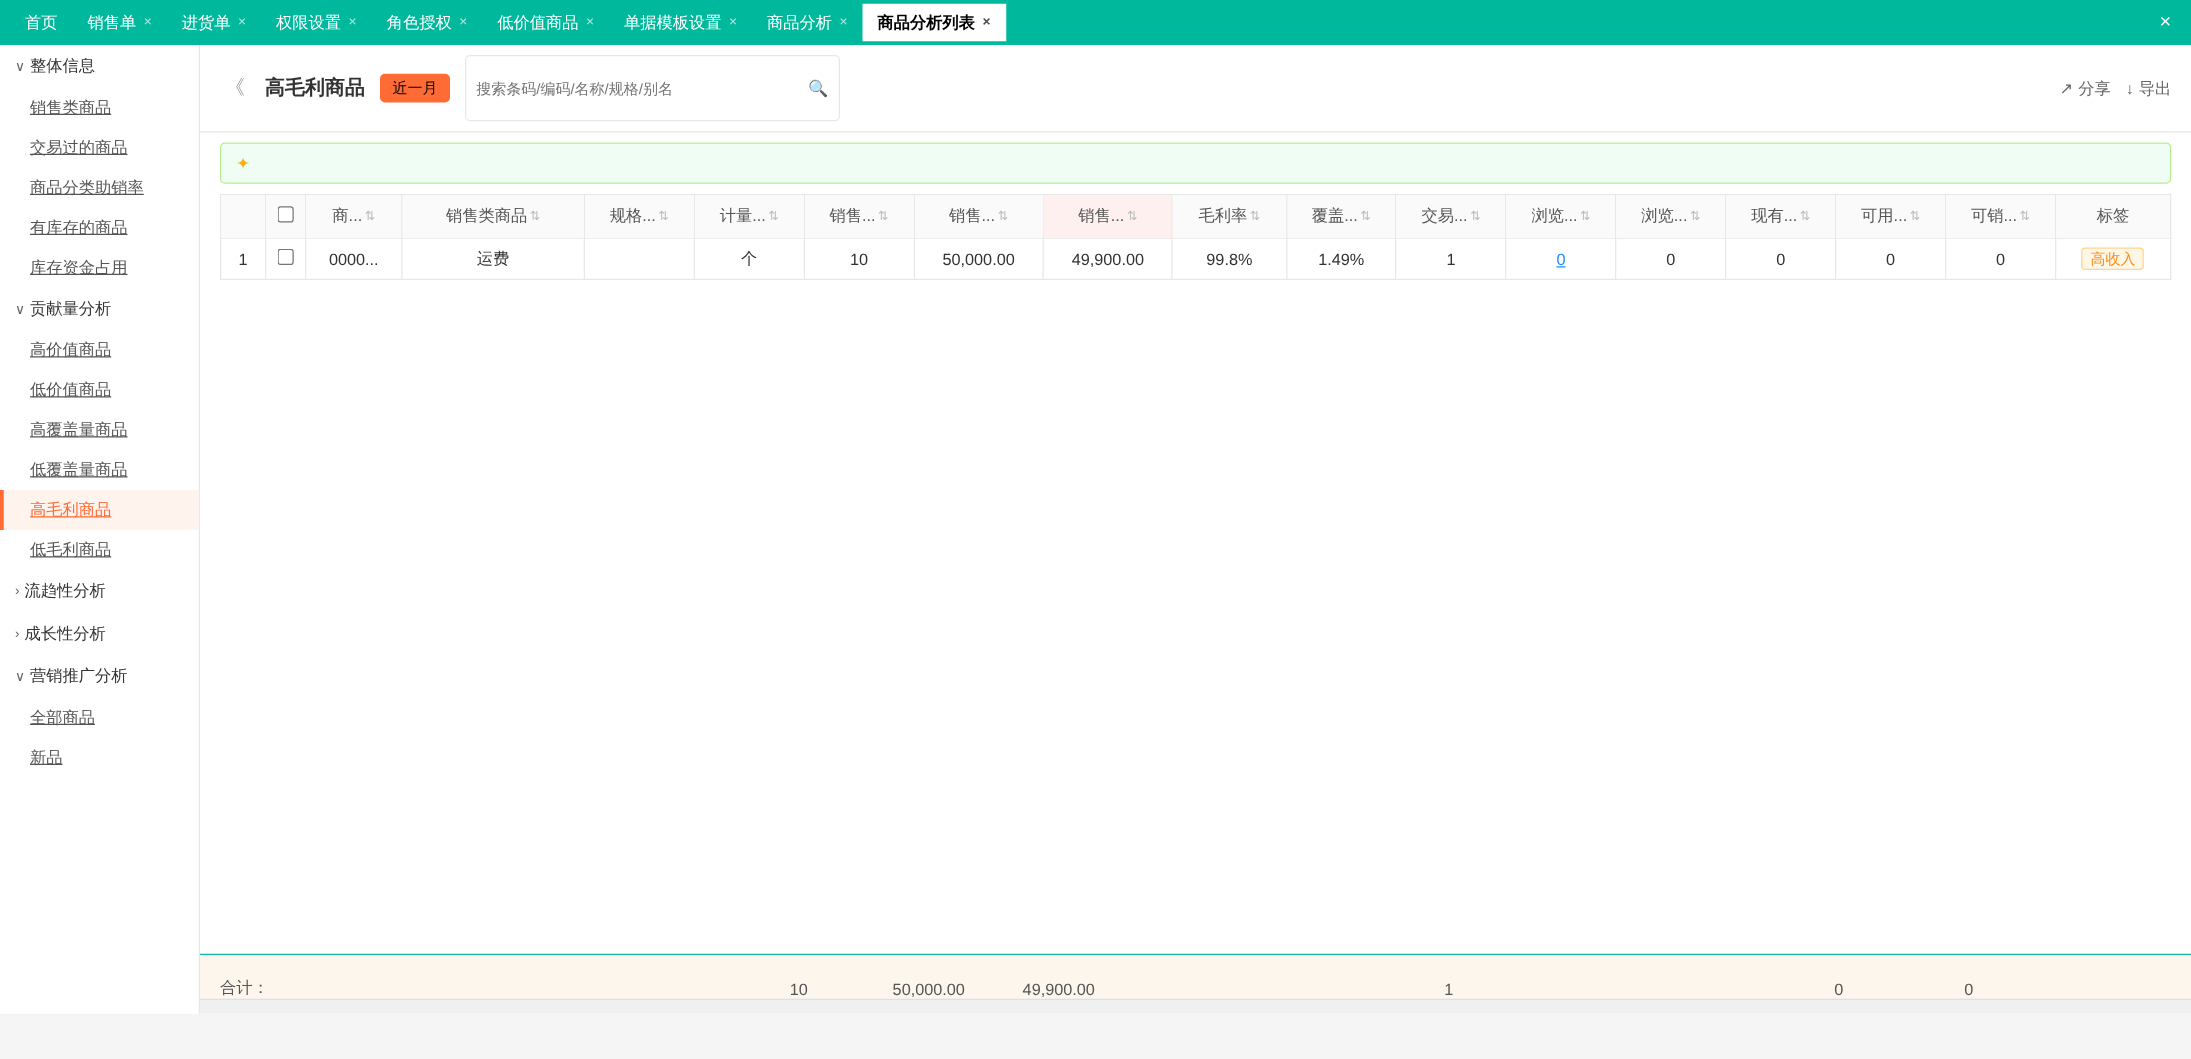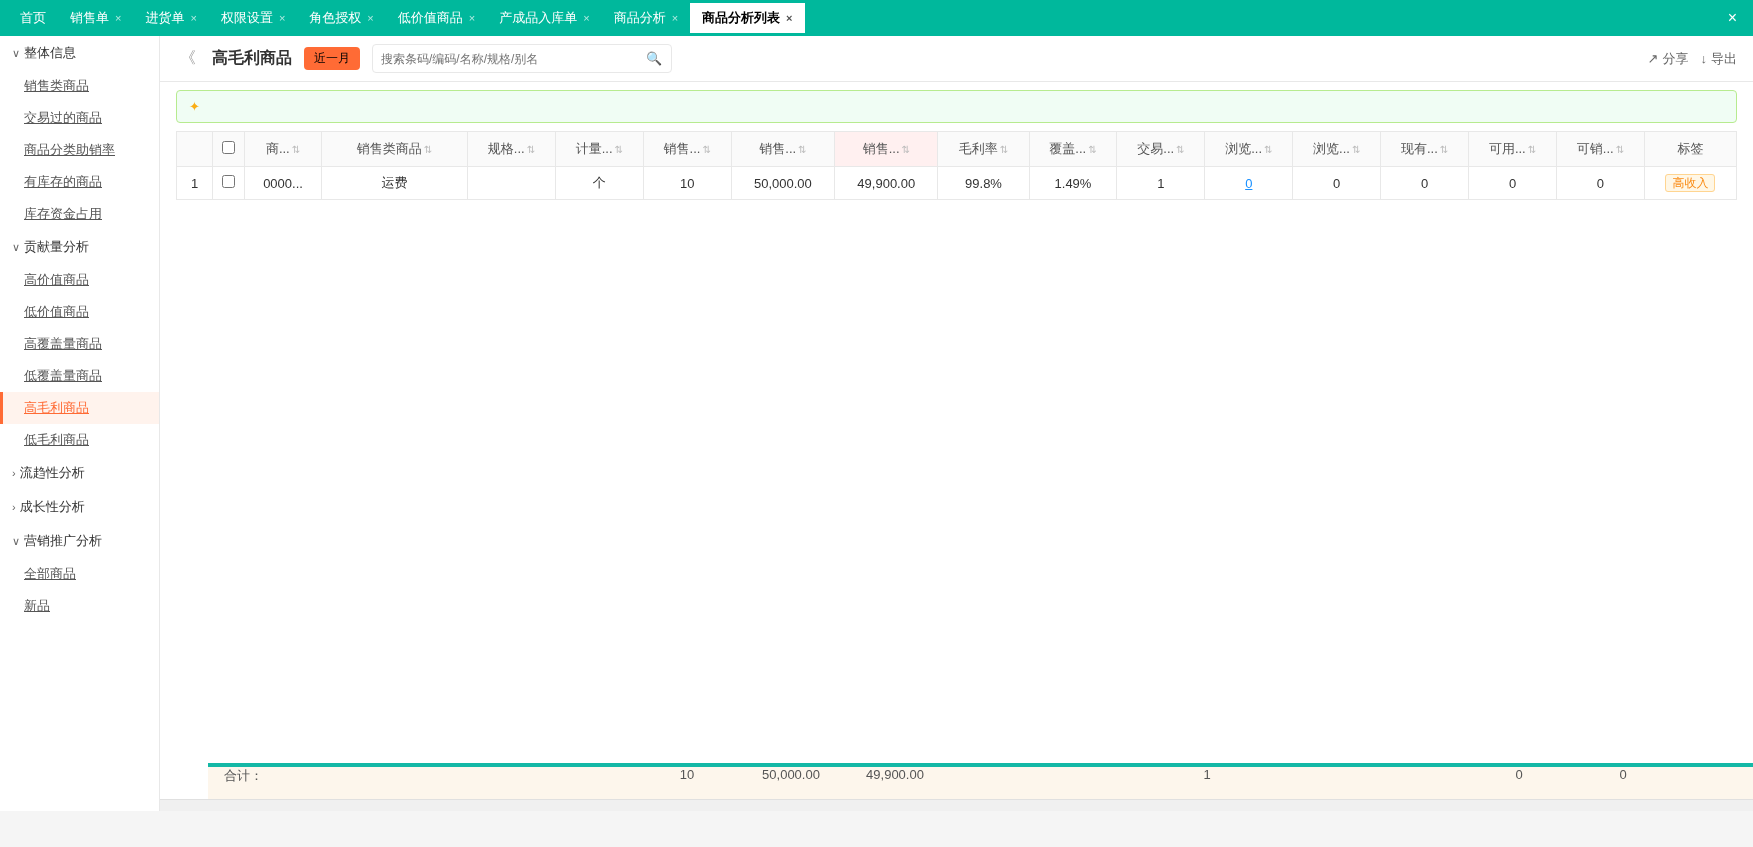--- a/index.html
+++ b/index.html
@@ -123,21 +123,21 @@
       padding: 3px 10px;
       font-size: 12px;
       cursor: pointer;
       text-align: center;
     }
     .search-box {
       display: flex;
       align-items: center;
       border: 1px solid #e8e8e8;
       border-radius: 4px;
-      padding: 6px 8px;
+      padding: 18px 8px;
       flex: 1;
       max-width: 300px;
     }
     .search-box input {
       border: none;
       outline: none;
       font-size: 12px;
       color: #666;
       flex: 1;
       min-width: 0;
@@ -216,28 +216,27 @@
       padding: 1px 6px;
       font-size: 12px;
       font-family: Liberation Serif, serif;
     }
     .link-style { color: #1890ff; text-decoration: underline; cursor: pointer; }
 
     
     .table-footer {
       height: 36px;
       background: #fdf6ec;
-      border-top: 4px solid #14b8a6;
-      display: flex;
-      align-items: flex-start;
+      border-top: 1px solid #14b8a6;
+      display: flex;
+      align-items: flex-end;
       padding: 0 16px;
       gap: 24px;
       font-size: 13px;
       color: #555;
-      margin-left: 48px;
     }
     .footer-label { font-weight: 500; }
     .footer-cell {
       min-width: 80px;
       text-align: center;
     }
     .scrollbar-area {
       height: 12px;
       background: #f0f0f0;
       border-top: 1px solid #e0e0e0;
@@ -267,21 +266,21 @@
   </div>
   <div class="nav-tab">
     <span>角色授权</span>
     <span class="close-btn">×</span>
   </div>
   <div class="nav-tab">
     <span>低价值商品</span>
     <span class="close-btn">×</span>
   </div>
   <div class="nav-tab">
-    <span>产成品入库单</span>
+    <span>单据模板设置</span>
     <span class="close-btn">×</span>
   </div>
   <div class="nav-tab">
     <span>商品分析</span>
     <span class="close-btn">×</span>
   </div>
   <div class="nav-tab active">
     <span>商品分析列表</span>
     <span class="close-btn">×</span>
   </div>

